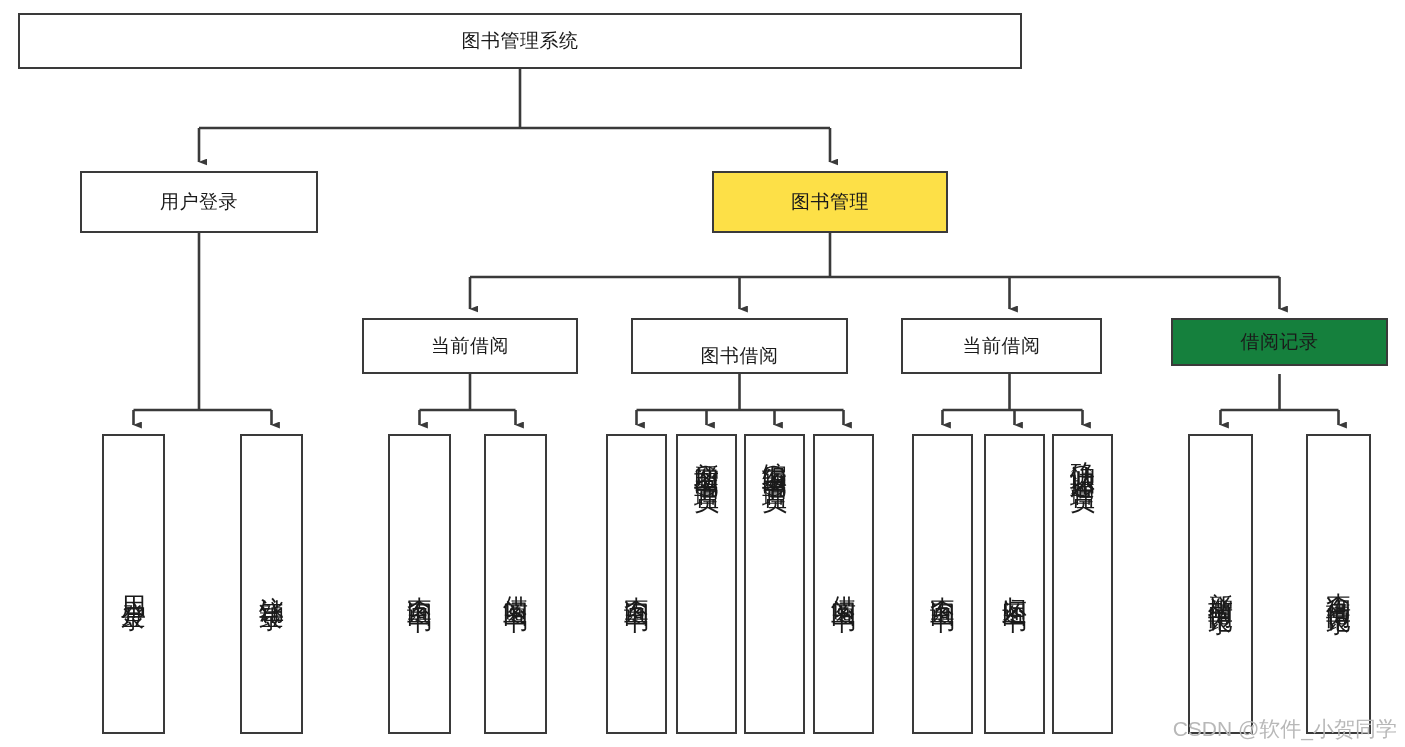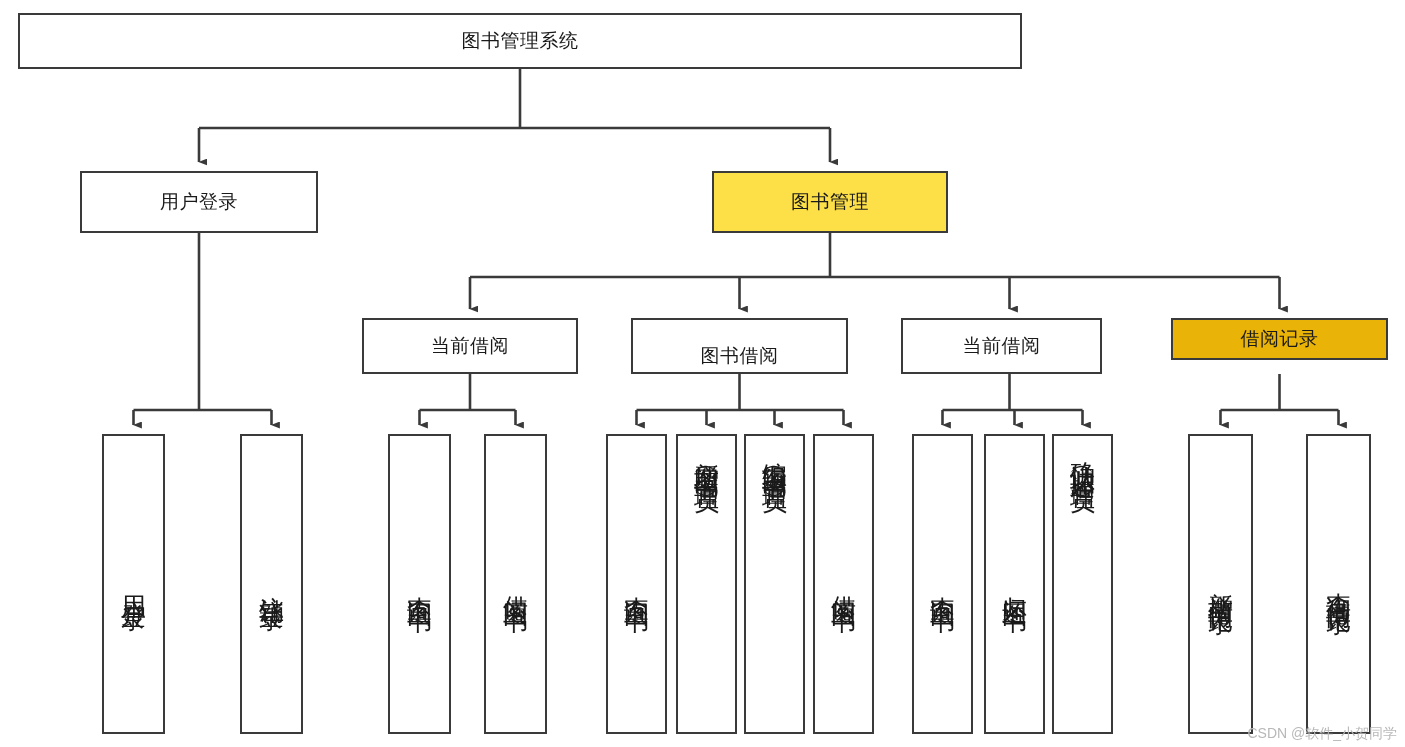--- a/index.html
+++ b/index.html
@@ -55,21 +55,21 @@
     font-size: 25px;
     color: #1a1a1a;
     letter-spacing: 4px;
     line-height: 1;
     white-space: nowrap;
   }
   #watermark {
     position: absolute;
     right: 8px;
     bottom: 4px;
-    font-size: 14px;
+    font-size: 21px;
     color: #b8b8b8;
     white-space: nowrap;
     pointer-events: none;
   }
 </style>
 </head>
 <body>
 
 <div id="diagram-root">
 
@@ -128,21 +128,21 @@
       </div>
       <div class="node-box" style="left: 362px; top: 318px; width: 216px; height: 56px; border-color: rgb(58, 58, 58); background: rgb(255, 255, 255);">
         <span class="node-label-h" style="color: rgb(26, 26, 26);">当前借阅</span>
       </div>
       <div class="node-box" style="left: 631px; top: 318px; width: 217px; height: 56px; border-color: rgb(58, 58, 58); background: rgb(255, 255, 255);">
         <span class="node-label-h" style="color: rgb(26, 26, 26); margin-top: 20px;">图书借阅</span>
       </div>
       <div class="node-box" style="left: 901px; top: 318px; width: 201px; height: 56px; border-color: rgb(58, 58, 58); background: rgb(255, 255, 255);">
         <span class="node-label-h" style="color: rgb(26, 26, 26);">当前借阅</span>
       </div>
-      <div class="node-box" style="left: 1171px; top: 318px; width: 217px; height: 42px; border-color: rgb(58, 58, 58); background: #eab308;">
+      <div class="node-box" style="left: 1171px; top: 318px; width: 217px; height: 48px; border-color: rgb(58, 58, 58); background: #15803d;">
         <span class="node-label-h" style="color: rgb(26, 26, 26);">借阅记录</span>
       </div>
       <div class="node-box leaf centered" style="left: 102px; top: 434px; width: 63px; height: 300px; border-color: rgb(58, 58, 58); background: rgb(255, 255, 255);">
         <span class="node-label-v" style="color: rgb(26, 26, 26);">用户登录</span>
       </div>
       <div class="node-box leaf centered" style="left: 240px; top: 434px; width: 63px; height: 300px; border-color: rgb(58, 58, 58); background: rgb(255, 255, 255);">
         <span class="node-label-v" style="color: rgb(26, 26, 26);">注销登录</span>
       </div>
       <div class="node-box leaf centered" style="left: 388px; top: 434px; width: 63px; height: 300px; border-color: rgb(58, 58, 58); background: rgb(255, 255, 255);">
         <span class="node-label-v" style="color: rgb(26, 26, 26);">查询图书</span>

